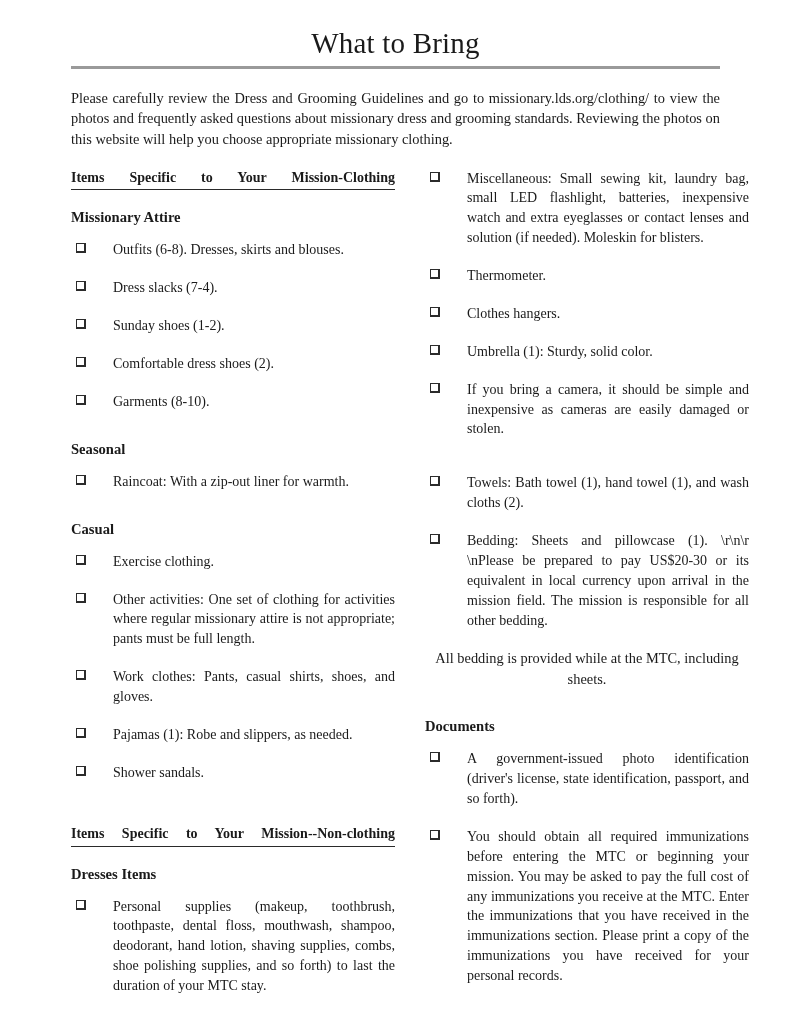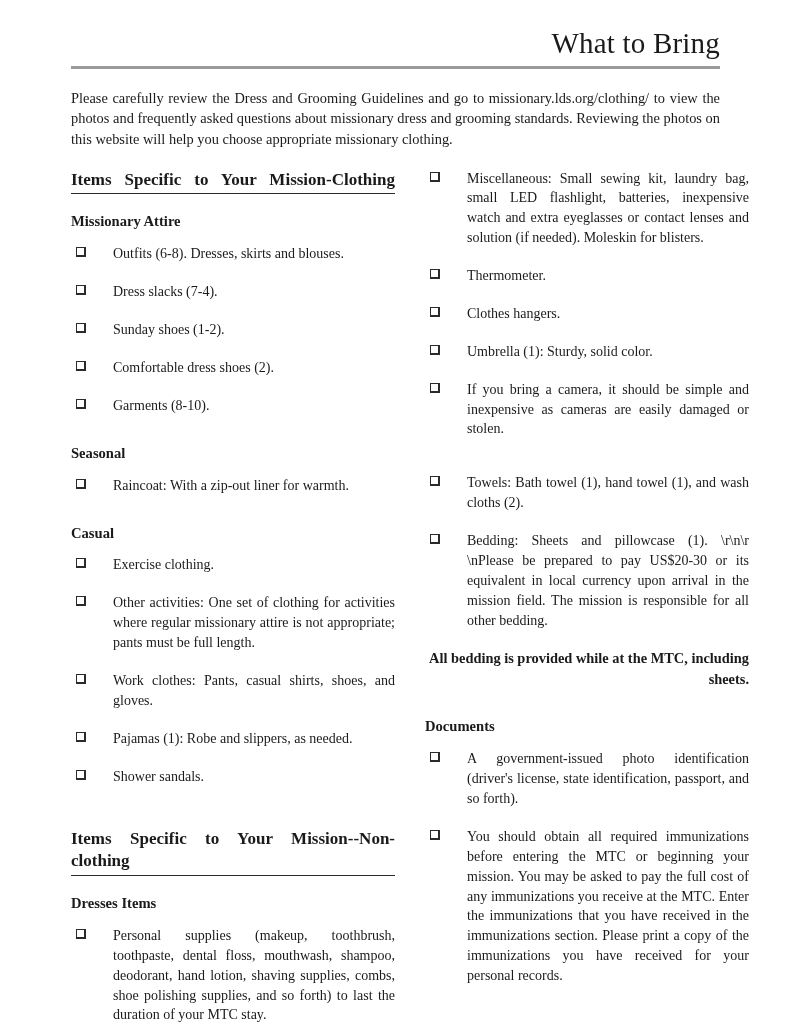--- a/index.html
+++ b/index.html
@@ -24,21 +24,21 @@
     box-sizing: border-box;
     padding: 26px 71px 0 71px;
     background: #ffffff;
   }
 
   
   .doc-title {
     font-family: "Liberation Serif", "DejaVu Serif", serif;
     font-size: 29px;
     font-weight: 400;
-    text-align: right;
+    text-align: center;
     line-height: 1.2;
     margin: 0;
     padding: 0 0 5px 0;
     letter-spacing: 0.2px;
   }
   .title-rule {
     height: 3px;
     background: #9a9a9a;
     margin: 0 0 19px 0;
     width: 100%;
@@ -60,21 +60,21 @@
     gap: 30px;
     align-items: flex-start;
   }
   .col {
     width: 324px;
     flex: 0 0 324px;
   }
 
   
   .section-heading {
-    font-size: 17px;
+    font-size: 14px;
     font-weight: bold;
     line-height: 1.28;
     text-align: justify;
     text-align-last: justify;
     margin: 0 0 4px 0;
     padding: 0 0 3px 0;
     border-bottom: 1.6px solid #2a2a2a;
     word-spacing: 0.5px;
   }
   .heading-gap-after {
@@ -121,23 +121,22 @@
   }
   
   .item.single .item-text {
     text-align: left;
   }
 
   
   .plain-para {
     font-size: 14.4px;
     line-height: 1.42;
-    text-align: right;
+    text-align: center;
     margin: 0 0 18px 0;
-    font-weight: bold;
   }
 
   .block-gap {
     height: 16px;
   }
   .block-gap-sm {
     height: 10px;
   }
   .block-gap-lg {
     height: 24px;

